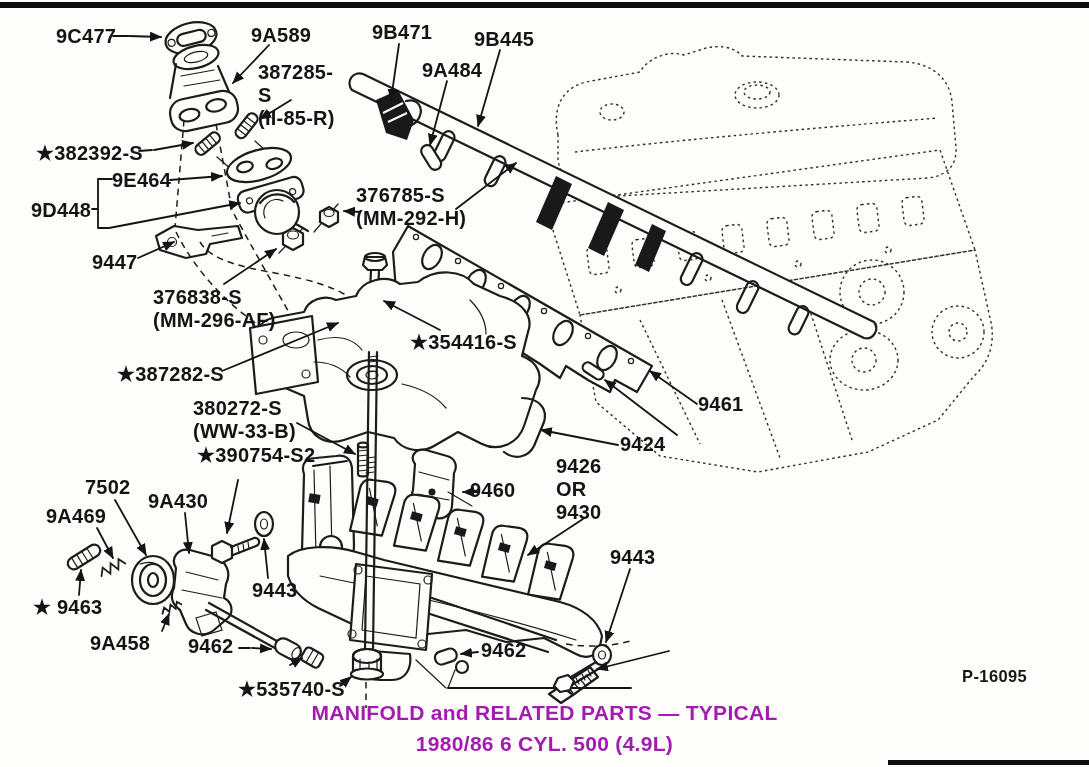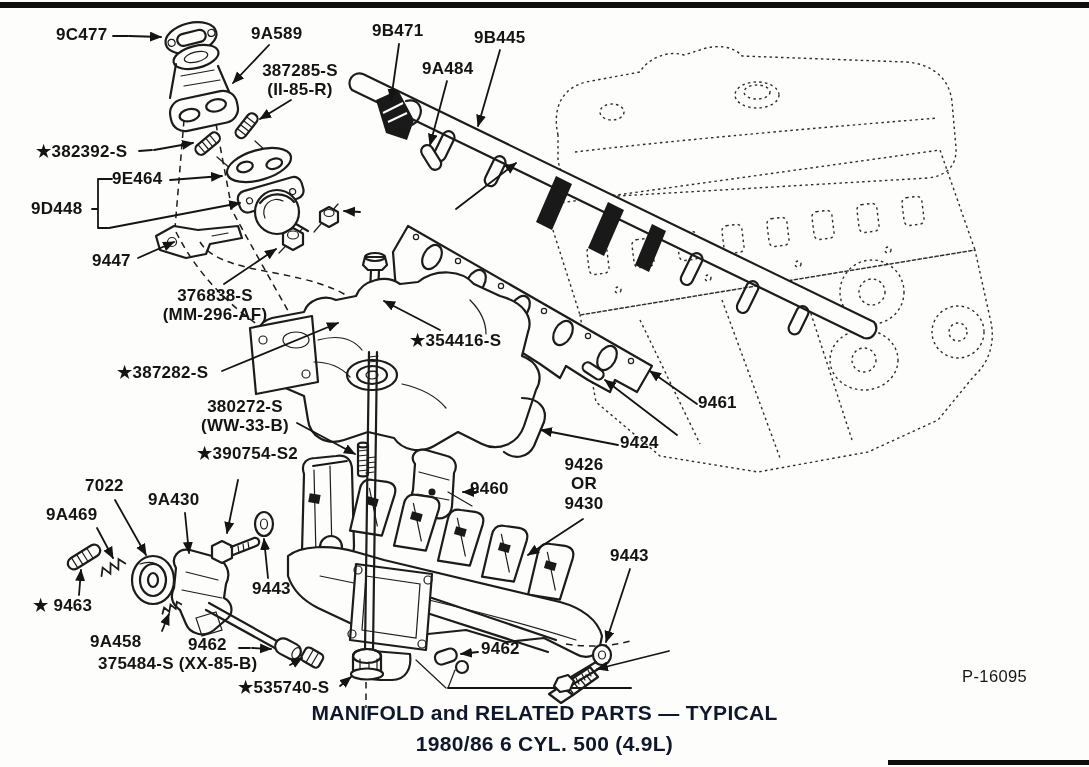--- a/index.html
+++ b/index.html
@@ -5,29 +5,29 @@
   html,body { margin:0; padding:0; background:#d9d9d6; }
   .stage {
     position:relative; width:1089px; height:767px; margin:0 auto;
     background:#fdfdfb; overflow:hidden;
     font-family:"Liberation Sans", sans-serif; color:#161616;
   }
   .rule-top { position:absolute; left:0; top:2px; width:1089px; height:6px; background:#0e0e0e; }
   .rule-bottom { position:absolute; left:888px; top:760px; width:201px; height:5px; background:#0e0e0e; }
   svg.art { position:absolute; left:0; top:0; }
   .callout {
-    position:absolute; font-size:17px; font-weight:600; letter-spacing:.25px;
+    position:absolute; font-size:20px; font-weight:600; letter-spacing:.25px;
     line-height:1.14; white-space:pre-line; color:#141414;
   }
-  .center { text-align:center; }
+  .center { text-align:left; }
   .caption {
     position:absolute; left:0; width:1089px; text-align:center;
-    font-size:21px; font-weight:700; letter-spacing:.3px; color:#0f172a;
+    font-size:21px; font-weight:700; letter-spacing:.3px; color:#a21caf;
   }
-  .fignum { position:absolute; font-size:16.5px; font-weight:400; letter-spacing:.4px; }
+  .fignum { position:absolute; font-size:16.5px; font-weight:700; letter-spacing:.4px; }
   
   .s   { stroke:#1c1c1c; stroke-width:2.2; fill:none; stroke-linecap:round; stroke-linejoin:round; }
   .sf  { stroke:#1c1c1c; stroke-width:2.2; fill:#fdfdfb; stroke-linejoin:round; }
   .thin{ stroke:#1c1c1c; stroke-width:1.2; fill:none; stroke-linecap:round; }
   .dash{ stroke:#2d2d2d; stroke-width:1.4; fill:none; stroke-dasharray:2.5 3.2; }
   .dash2{ stroke:#1c1c1c; stroke-width:1.5; fill:none; stroke-dasharray:6.5 5; }
   .dk  { fill:#191919; stroke:none; }
   .ld  { stroke:#141414; stroke-width:1.8; fill:none; stroke-linecap:round; }
 </style>
 </head>
@@ -395,41 +395,42 @@
   <div class="callout" style="left:251px;top:24px">9A589</div>
   <div class="callout center" style="left:258px;top:61px;width:84px">387285-S
 (II-85-R)</div>
   <div class="callout" style="left:372px;top:21px">9B471</div>
   <div class="callout" style="left:474px;top:28px">9B445</div>
   <div class="callout" style="left:422px;top:59px">9A484</div>
   <div class="callout" style="left:36px;top:142px">★382392-S</div>
   <div class="callout" style="left:112px;top:169px">9E464</div>
   <div class="callout" style="left:31px;top:199px">9D448</div>
   <div class="callout" style="left:92px;top:251px">9447</div>
+  <div class="callout center" style="left:356px;top:184px;width:120px">376785-S
+(MM-292-H)</div>
   <div class="callout center" style="left:153px;top:286px;width:124px">376838-S
 (MM-296-AF)</div>
   <div class="callout" style="left:117px;top:363px">★387282-S</div>
   <div class="callout" style="left:410px;top:331px">★354416-S</div>
   <div class="callout center" style="left:193px;top:397px;width:104px">380272-S
 (WW-33-B)</div>
   <div class="callout" style="left:197px;top:444px">★390754-S2</div>
   <div class="callout" style="left:470px;top:479px">9460</div>
   <div class="callout" style="left:620px;top:433px">9424</div>
   <div class="callout center" style="left:556px;top:455px;width:56px">9426
 OR
 9430</div>
   <div class="callout" style="left:698px;top:393px">9461</div>
-  <div class="callout" style="left:85px;top:476px">7022</div>
+  <div class="callout" style="left:85px;top:476px">7502</div>
   <div class="callout" style="left:46px;top:505px">9A469</div>
   <div class="callout" style="left:33px;top:596px">★ 9463</div>
   <div class="callout" style="left:148px;top:490px">9A430</div>
   <div class="callout" style="left:252px;top:579px">9443</div>
   <div class="callout" style="left:90px;top:632px">9A458</div>
   <div class="callout" style="left:188px;top:635px">9462</div>
-  <div class="callout" style="left:98px;top:654px">375484-S (XX-85-B)</div>
   <div class="callout" style="left:238px;top:678px">★535740-S</div>
   <div class="callout" style="left:481px;top:639px">9462</div>
   <div class="callout" style="left:610px;top:546px">9443</div>
 
   <div class="fignum" style="left:962px;top:667px;position:absolute">P-16095</div>
 
   <div class="caption" style="top:701px">MANIFOLD and RELATED PARTS — TYPICAL</div>
   <div class="caption" style="top:732px">1980/86 6 CYL. 500 (4.9L)</div>
 
 </div>

